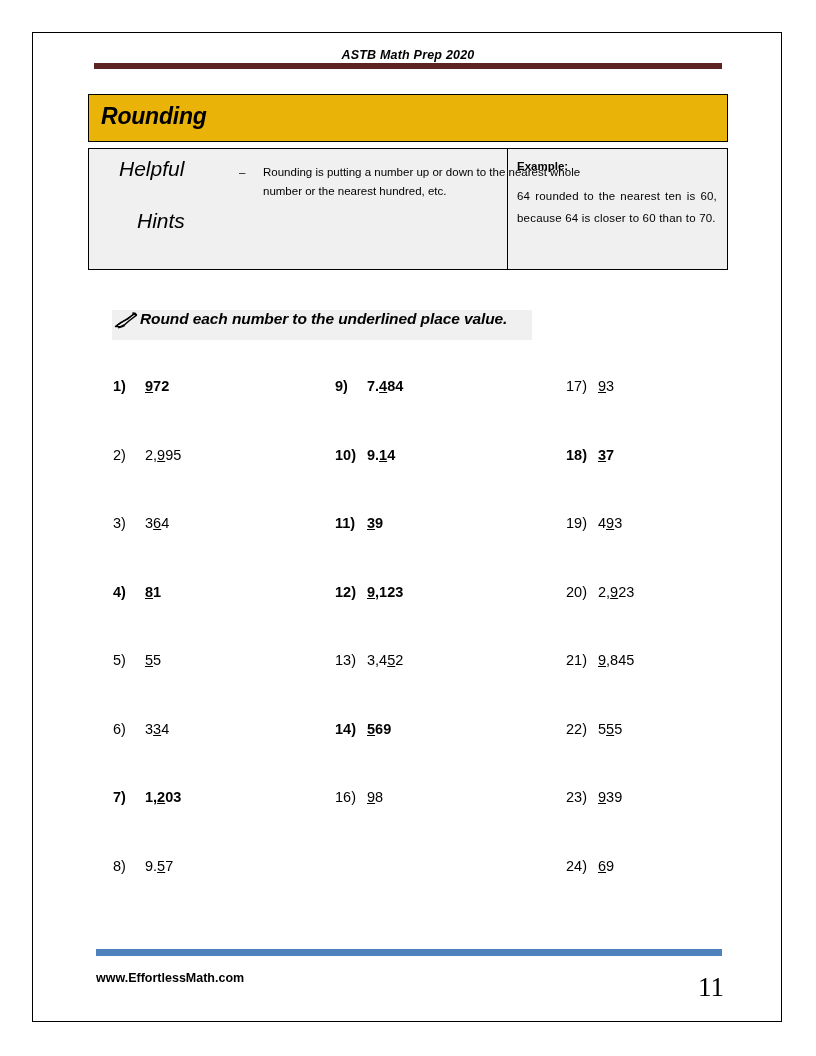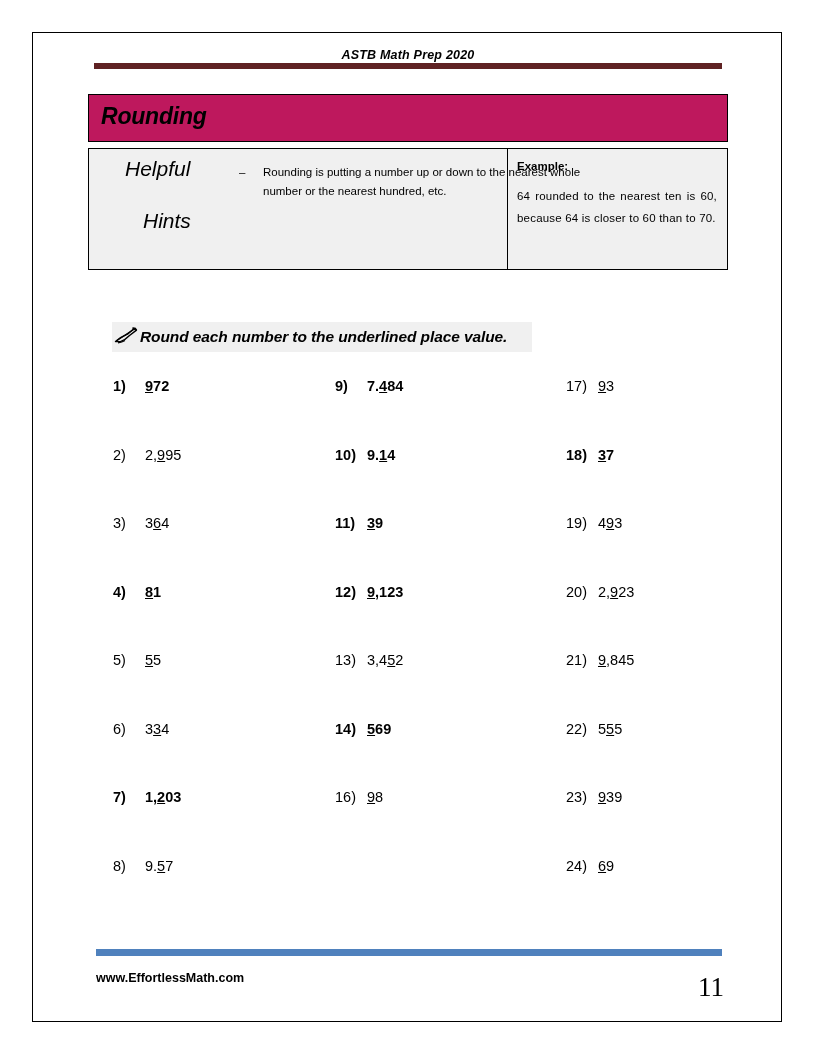--- a/index.html
+++ b/index.html
@@ -56,21 +56,21 @@
     background: #5f2223;
   }
 
   
   .title-box {
     position: absolute;
     left: 88px;
     top: 94px;
     width: 640px;
     height: 48px;
-    background: #be185d;
+    background: #eab308;
     border: 1.5px solid #000000;
     box-sizing: border-box;
   }
   .title-text {
     position: absolute;
     left: 12px;
     top: 8px;
     font-size: 23px;
     font-weight: bold;
     font-style: italic;
@@ -83,21 +83,21 @@
     left: 88px;
     top: 148px;
     width: 640px;
     height: 122px;
     background: #f0f0f0;
     border: 1.5px solid #000000;
     box-sizing: border-box;
   }
   .hints-label {
     position: absolute;
-    left: 18px;
+    left: 12px;
     top: 0px;
     width: 140px;
     height: 100%;
   }
   .hints-label .l1 {
     position: absolute;
     left: 18px;
     top: 8px;
     font-size: 21px;
     font-style: italic;
@@ -155,22 +155,20 @@
 
   
   .instruction {
     position: absolute;
     left: 112px;
     top: 310px;
     width: 420px;
     height: 30px;
     background: #f0f0f0;
     display: flex;
-    align-items: center;
-    margin-top: 12px;
   }
   .instruction .pencil {
     width: 26px;
     flex: 0 0 26px;
     display: block;
     padding-left: 2px;
   }
   .instruction .itext {
     font-size: 15.5px;
     font-weight: bold;

